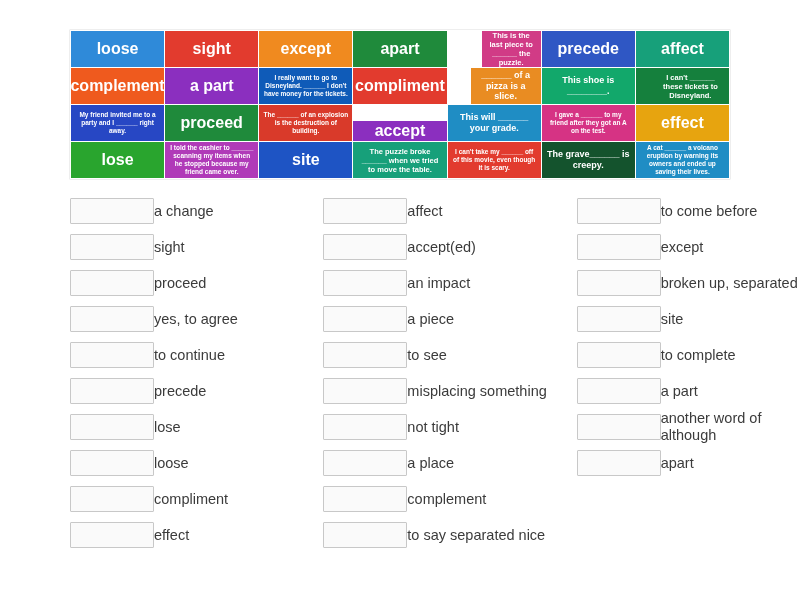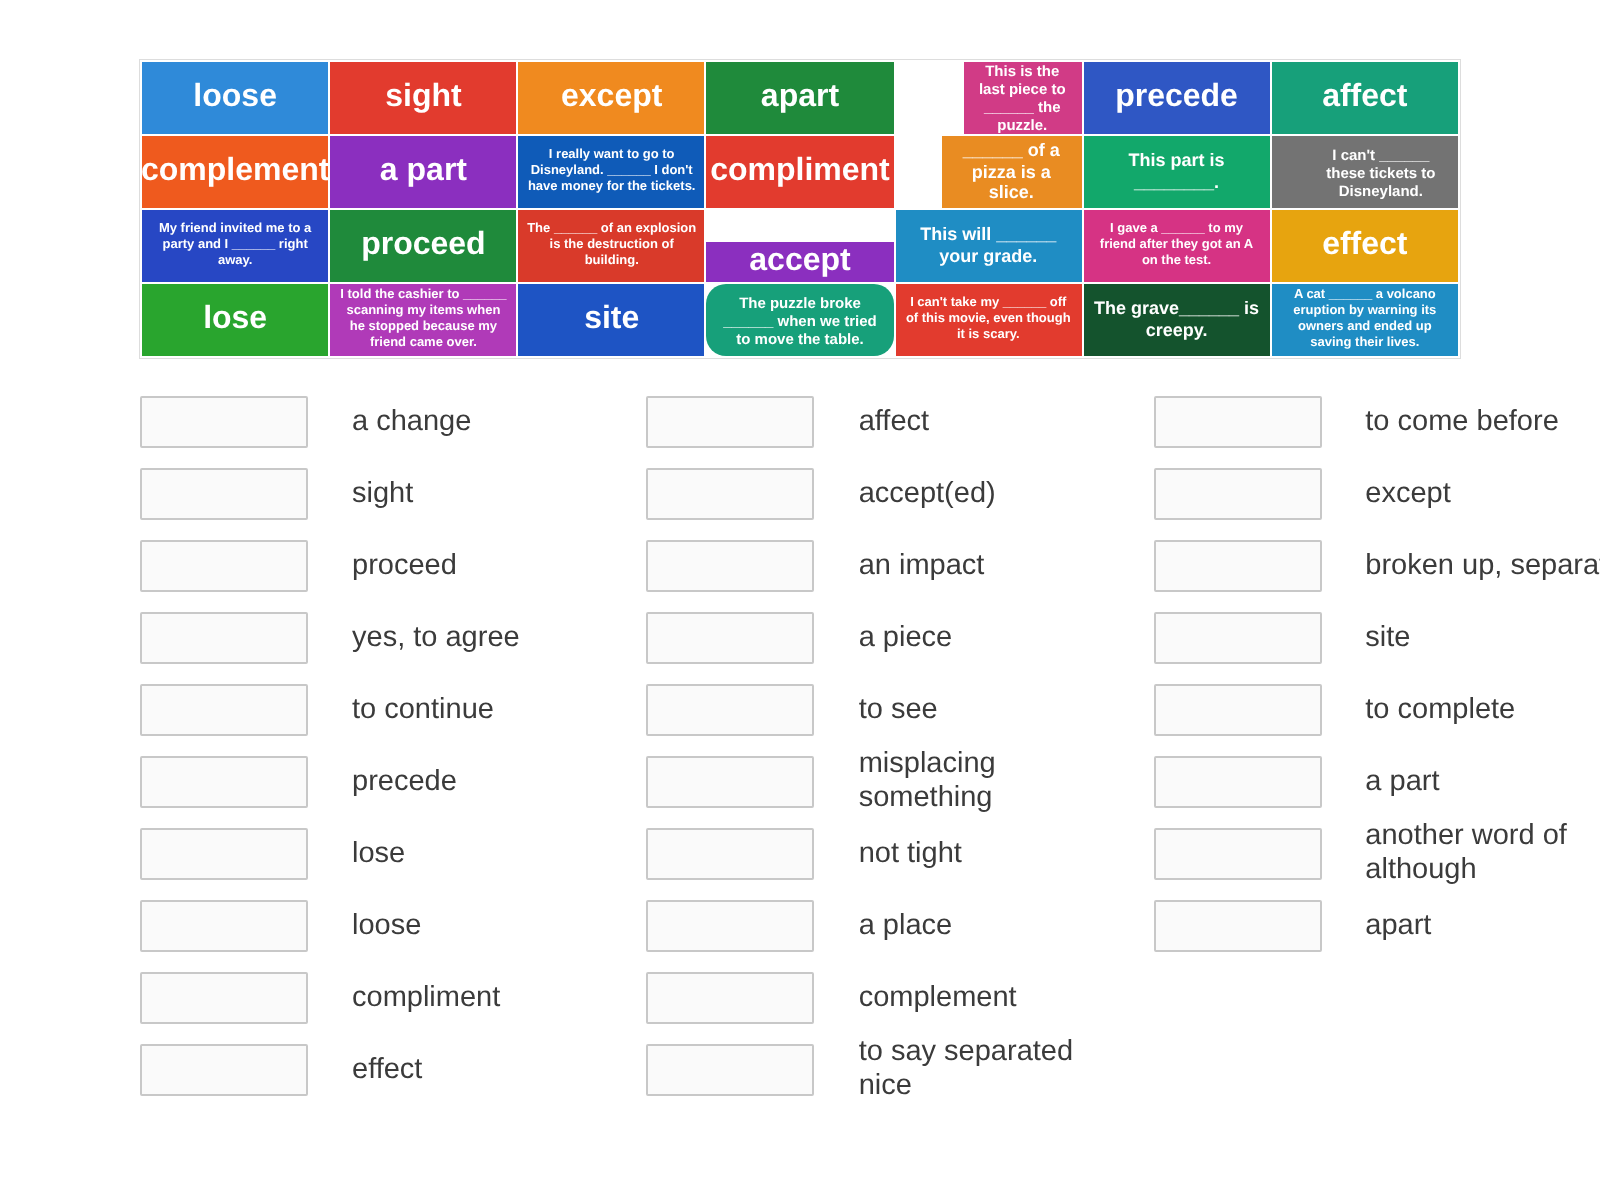--- a/index.html
+++ b/index.html
@@ -42,21 +42,21 @@
   .col { display: flex; flex-direction: column; }
   .row { display: flex; align-items: center; height: 36px; }
   .slot {
     width: 84px; height: 26px;
     border: 1px solid #c8c8c8;
     background: #fafafa;
     border-radius: 1px;
     flex-shrink: 0;
   }
   .label {
-    margin-left: 22px;
+    margin-left: 0;
     font-size: 14.5px;
     color: #3b3b3b;
     line-height: 1.15;
     max-width: 140px;
   }
 </style>
 </head>
 <body>
 
 <div class="stage">
@@ -66,33 +66,33 @@
       <div class="tile " style="background: rgb(240, 138, 31);">except</div>
       <div class="tile " style="background: rgb(31, 138, 59);">apart</div>
       <div class="tile small" style="background: rgb(209, 59, 134); margin-left: 34px;">This is the last piece to ______ the puzzle.</div>
       <div class="tile " style="background: rgb(47, 87, 196);">precede</div>
       <div class="tile " style="background: rgb(23, 160, 122);">affect</div>
       <div class="tile " style="background: rgb(239, 90, 30);">complement</div>
       <div class="tile " style="background: rgb(139, 47, 191);">a part</div>
       <div class="tile tiny" style="background: rgb(15, 91, 184);">I really want to go to Disneyland. ______ I don't have money for the tickets.</div>
       <div class="tile " style="background: rgb(226, 59, 46);">compliment</div>
       <div class="tile med" style="background: rgb(233, 140, 34); margin-left: 23px;">______ of a pizza is a slice.</div>
-      <div class="tile med" style="background: rgb(18, 168, 107);">This part is ________.</div>
-      <div class="tile small" style="background: #737373; padding-left: 20px;">I can't ______ these tickets to Disneyland.</div>
+      <div class="tile med" style="background: rgb(18, 168, 107);">This shoe is ________.</div>
+      <div class="tile small" style="background: #15803d; padding-left: 20px;">I can't ______ these tickets to Disneyland.</div>
       <div class="tile tiny" style="background: rgb(39, 71, 196);">My friend invited me to a party and I ______ right away.</div>
       <div class="tile " style="background: rgb(31, 138, 59);">proceed</div>
       <div class="tile tiny" style="background: rgb(217, 58, 42);">The ______ of an explosion is the destruction of building.</div>
       <div class="tile " style="background: rgb(139, 47, 191); margin-top: 16px;">accept</div>
       <div class="tile med" style="background: rgb(31, 141, 196);">This will ______ your grade.</div>
       <div class="tile tiny" style="background: rgb(214, 51, 132);">I gave a ______ to my friend after they got an A on the test.</div>
       <div class="tile " style="background: rgb(231, 164, 15);">effect</div>
       <div class="tile " style="background: rgb(41, 165, 46);">lose</div>
       <div class="tile tiny" style="background: rgb(176, 58, 184);">I told the cashier to ______ scanning my items when he stopped because my friend came over.</div>
       <div class="tile " style="background: rgb(30, 84, 196);">site</div>
-      <div class="tile small" style="background: rgb(23, 160, 122); border-radius: 10px;">The puzzle broke ______ when we tried to move the table.</div>
+      <div class="tile small" style="background: rgb(23, 160, 122);">The puzzle broke ______ when we tried to move the table.</div>
       <div class="tile tiny" style="background: rgb(226, 59, 46);">I can't take my ______ off of this movie, even though it is scary.</div>
       <div class="tile med" style="background: #14532d;">The grave______ is creepy.</div>
       <div class="tile tiny" style="background: rgb(31, 141, 196);">A cat ______ a volcano eruption by warning its owners and ended up saving their lives.</div>
     </div>
   <div class="answers">
     <div class="col" id="col1">
         <div class="row">
           <div class="slot"></div>
           <div class="label">a change</div>
         </div>

